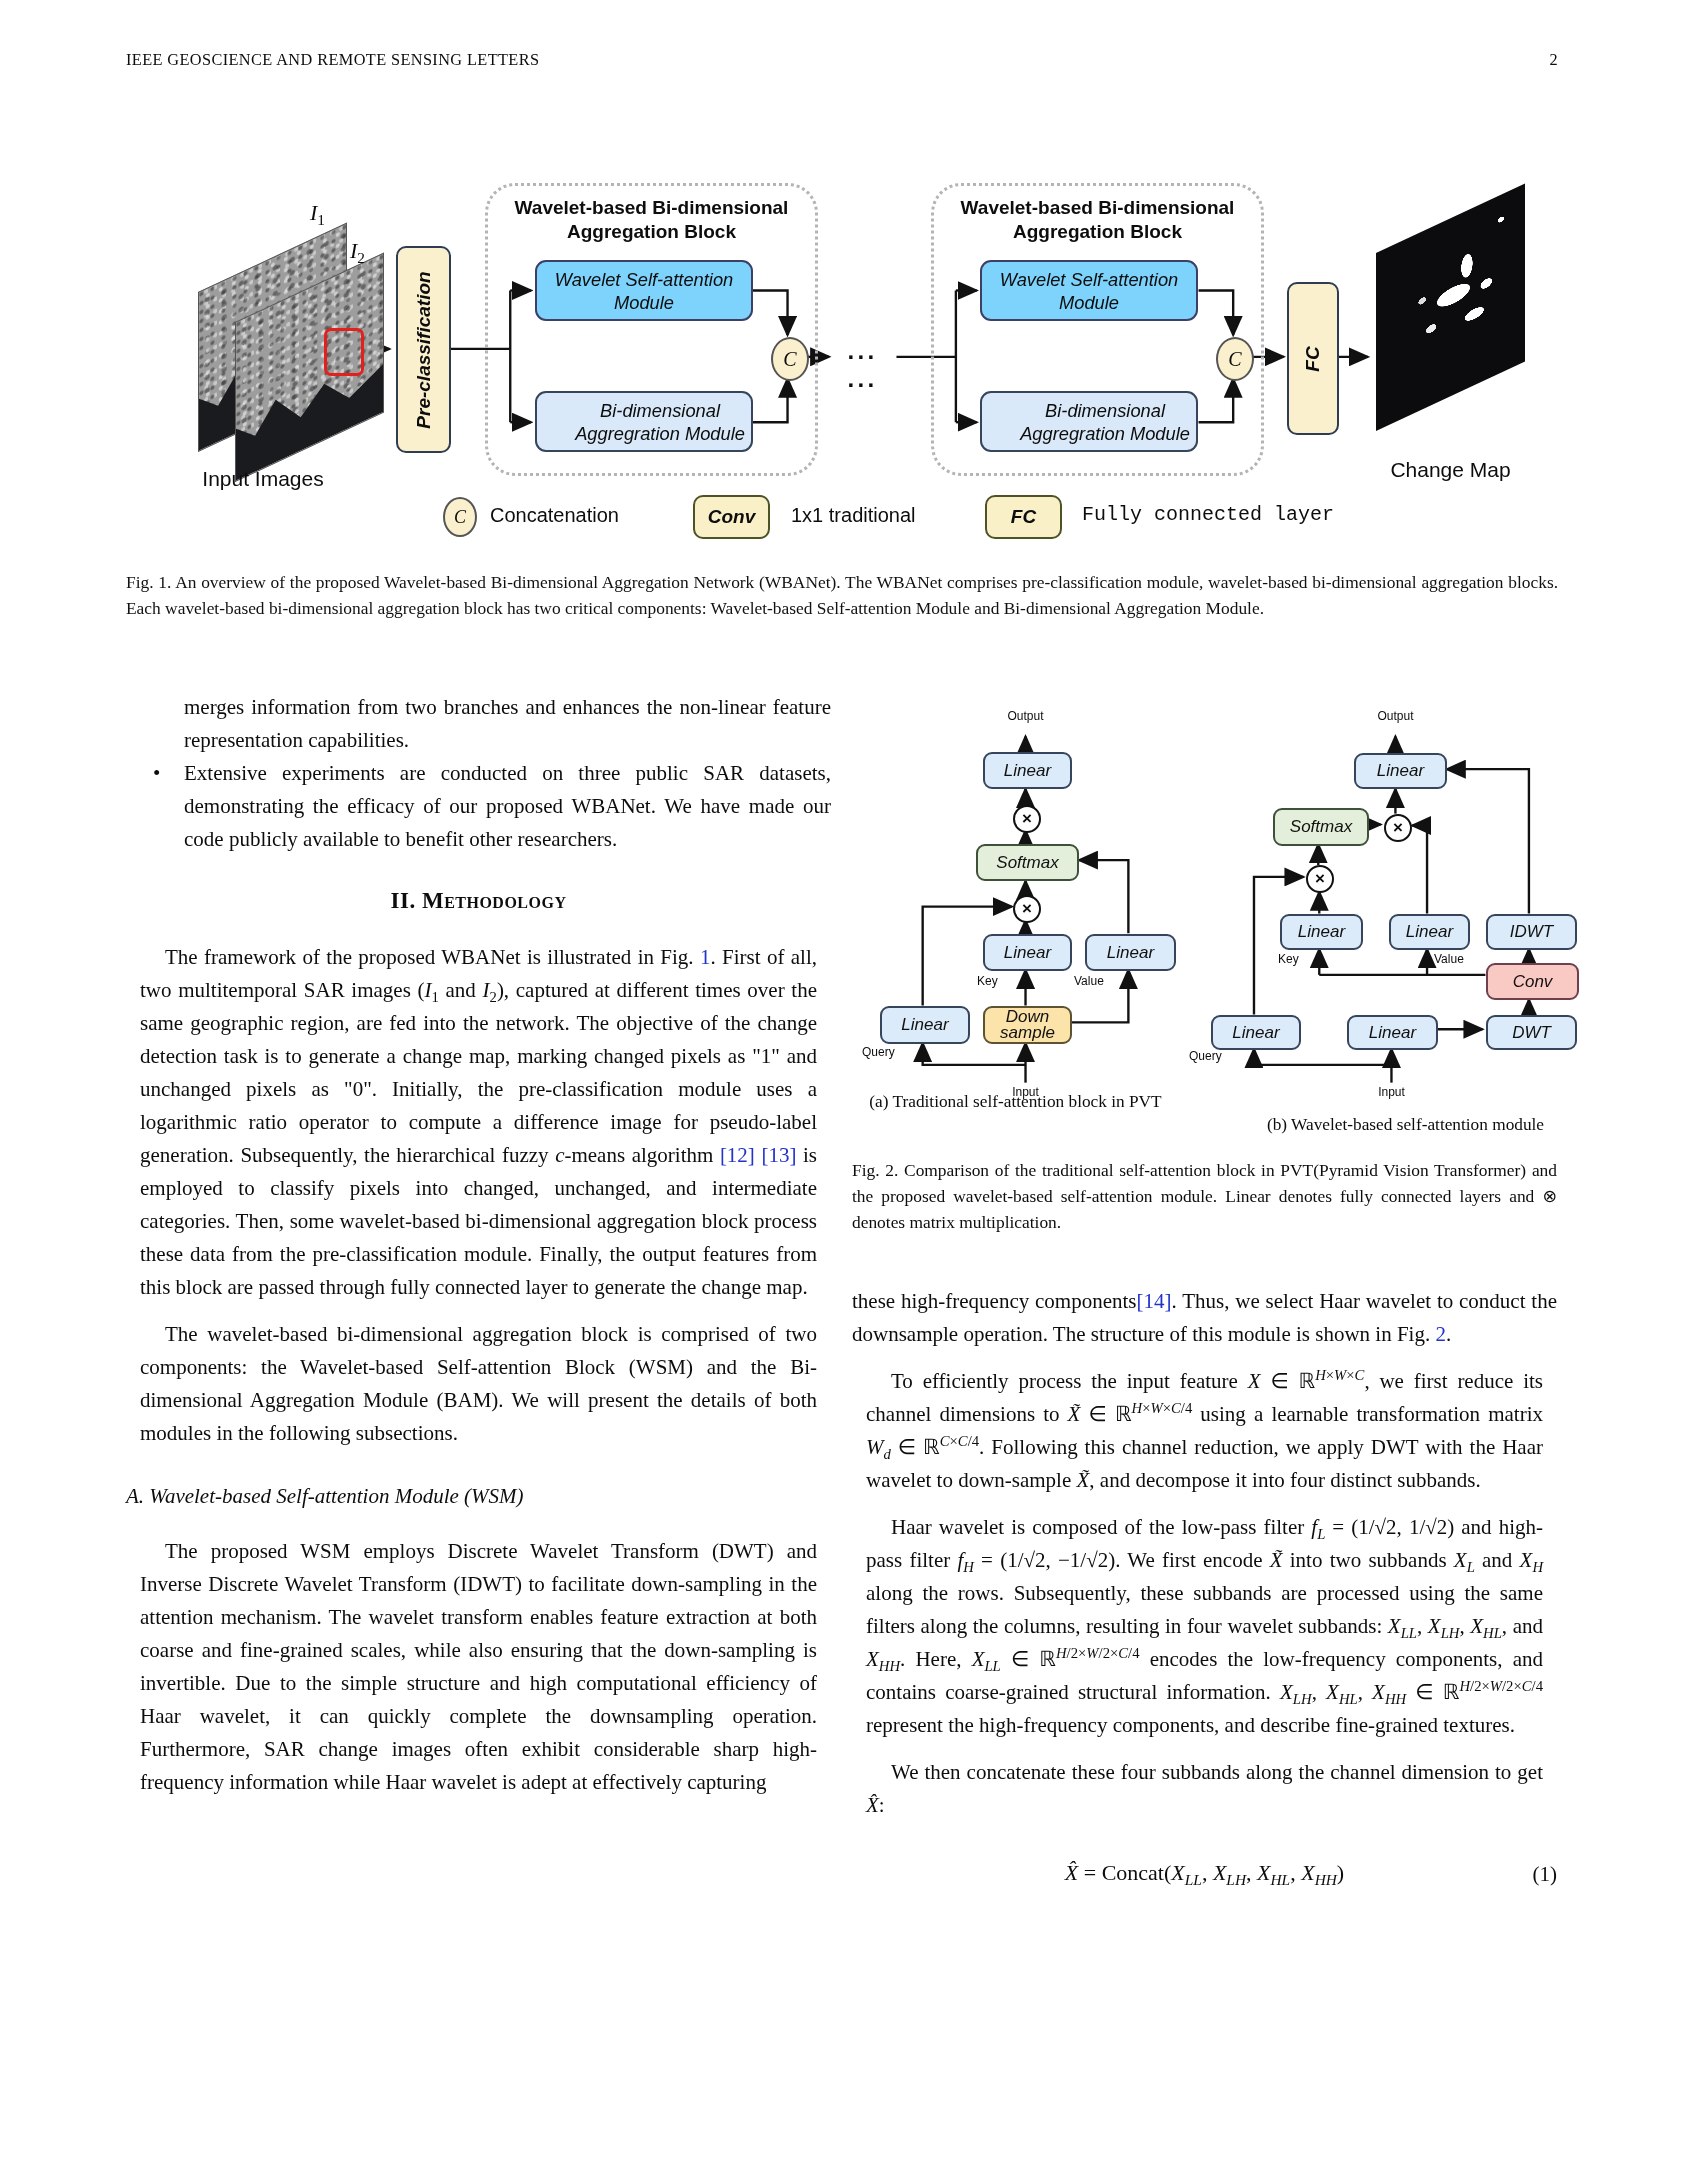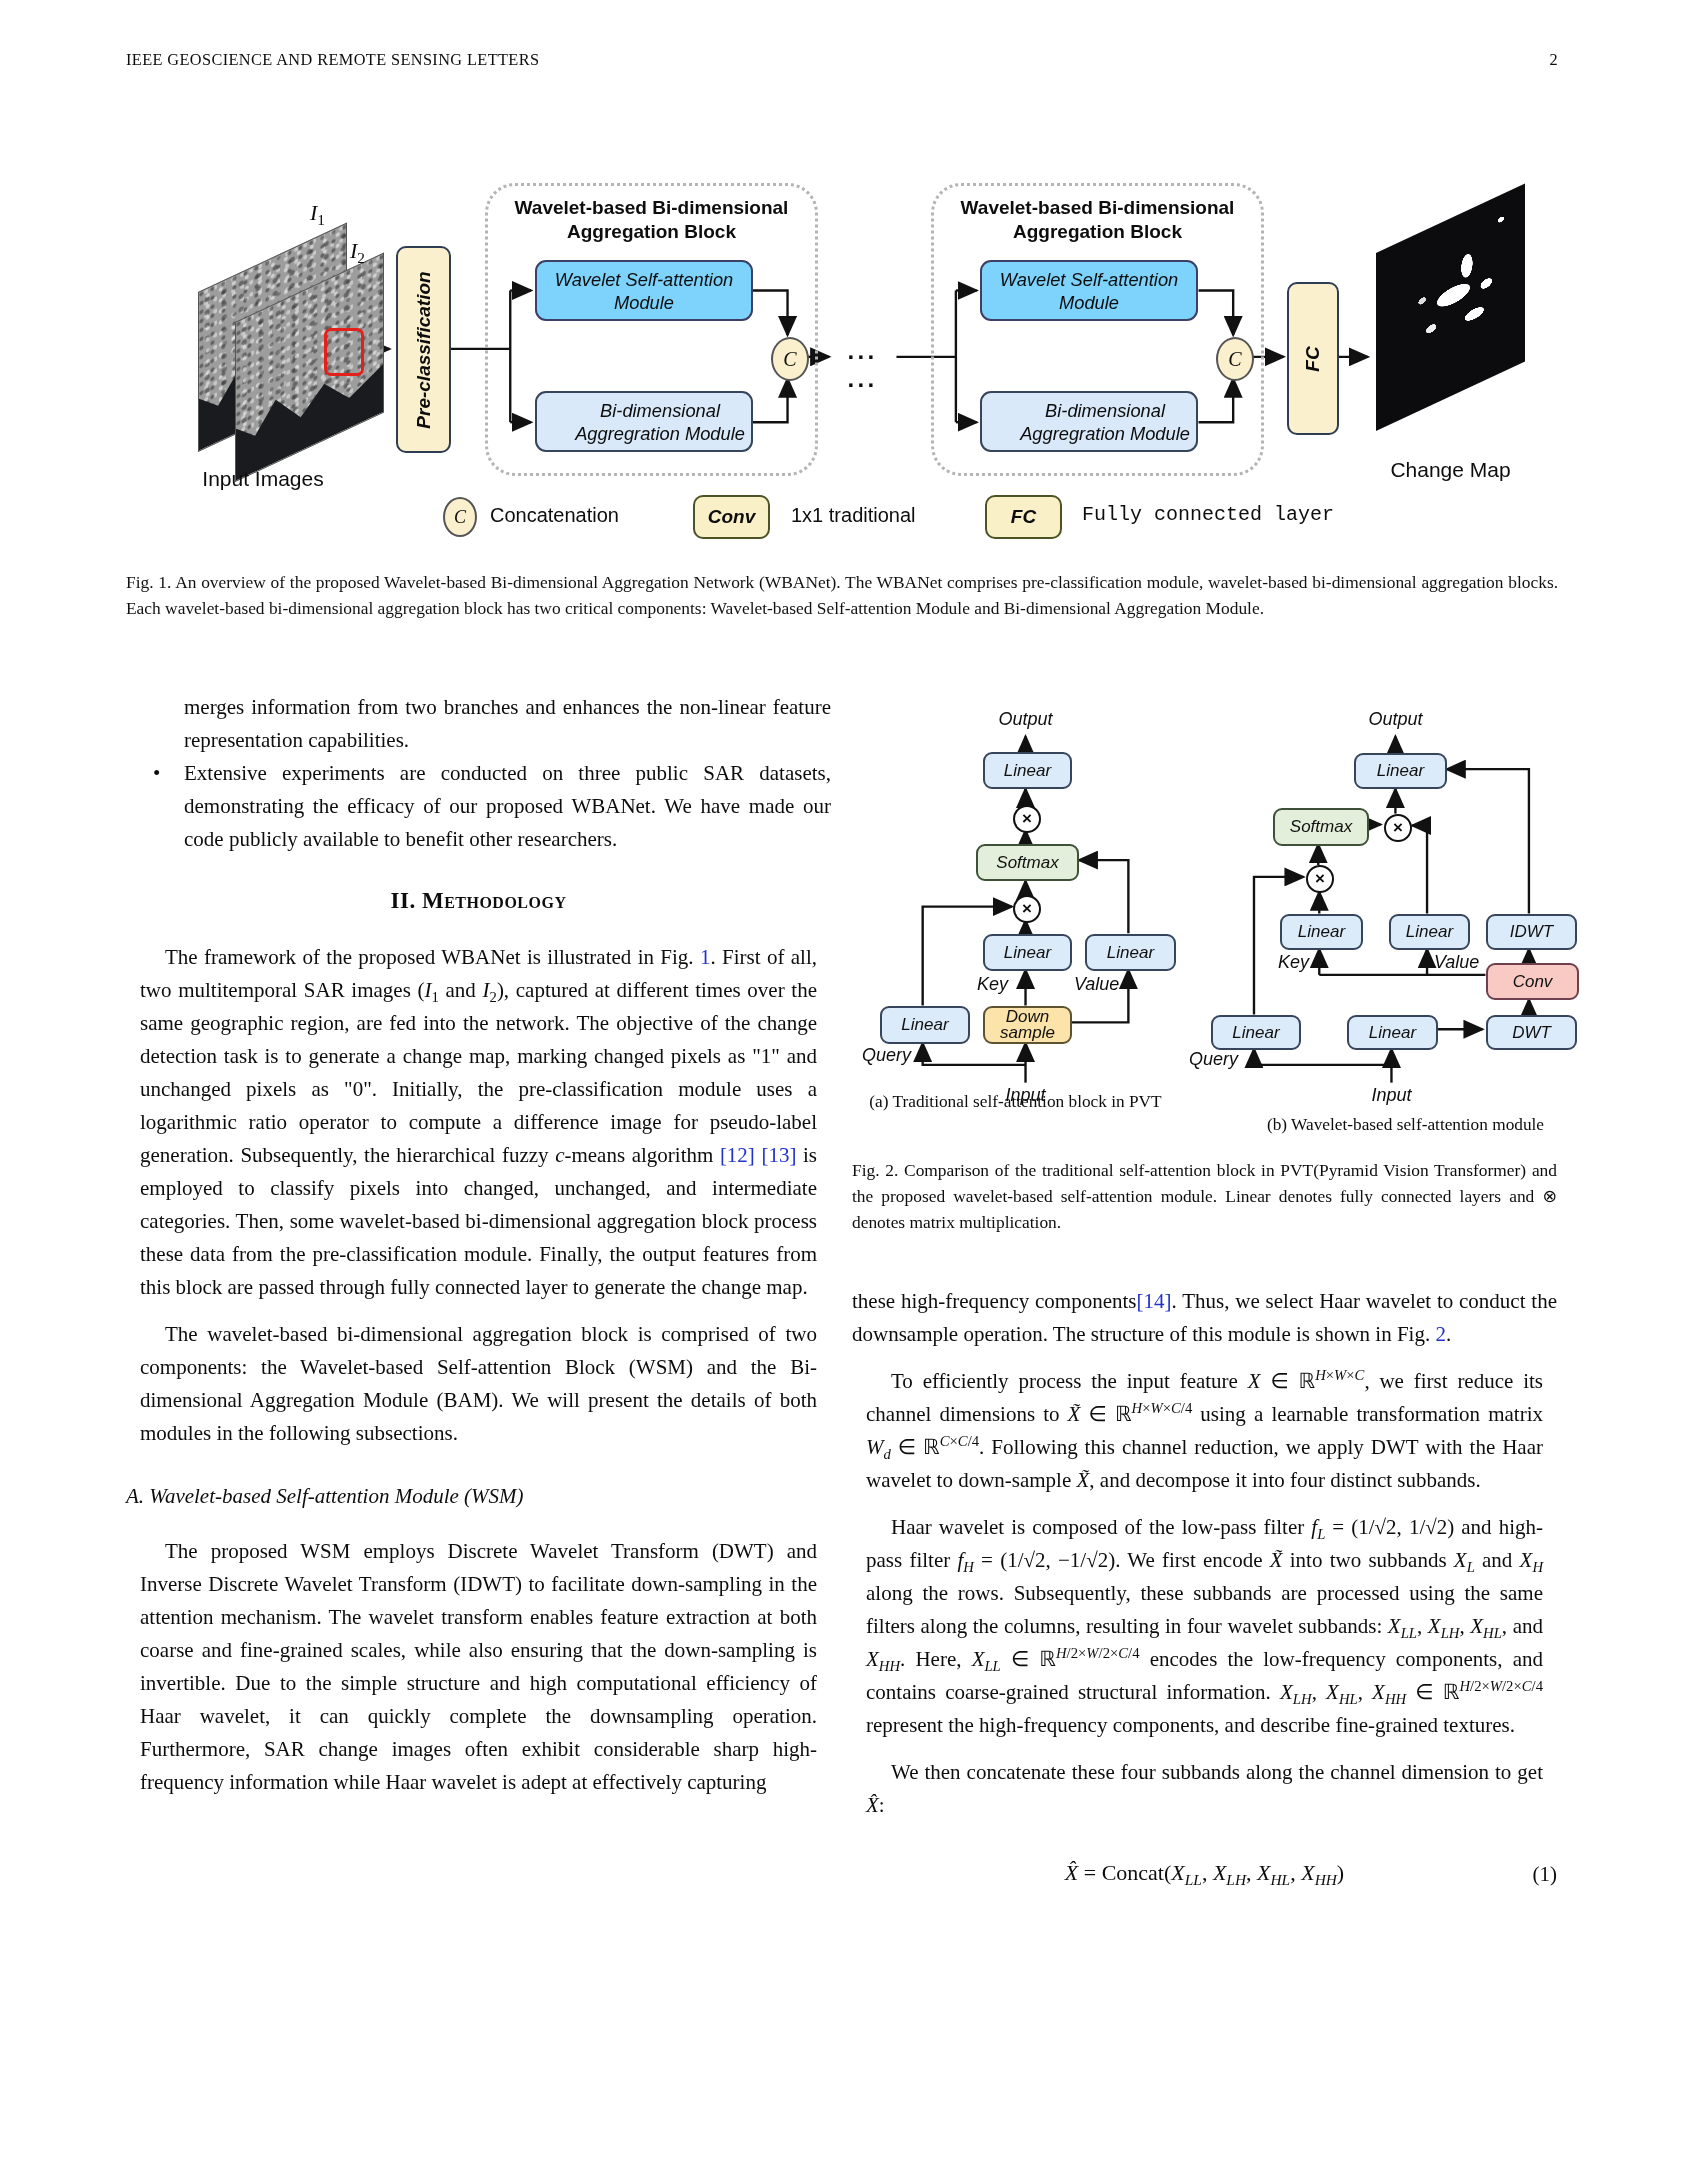--- a/index.html
+++ b/index.html
@@ -86,21 +86,21 @@
           text-align:left; line-height:normal; }
   .nbox { position:absolute; border:2px solid #36455c; border-radius:9px; background:#dcebf9;
           display:flex; align-items:center; justify-content:center; text-align:center;
           font-style:italic; font-size:17px; color:#111; }
   .nb-green { background:#e3efdb; border-color:#3e5138; }
   .nb-yellow { background:#fbe3a9; border-color:#5d5330; }
   .nb-pink { background:#f9c9c3; border-color:#6e3f4c; }
   .otimes { position:absolute; width:24px; height:24px; border:2px solid #111; border-radius:50%;
             background:#fff; display:flex; align-items:center; justify-content:center;
             font-size:17px; font-weight:bold; z-index:3; }
-  .f2lab { position:absolute; font-style:italic; font-size:18px; }
+  .f2lab { position:absolute; font-size:12px; }
   .f2cap { position:absolute; font-family:"Liberation Serif", serif; font-size:17.3px; text-align:center; }
   .fig2caption { margin-top:16px; font-size:17.4px; line-height:26px; text-align:justify; }
   .spacer-after-fig { height:50px; }
   
   .eqrow { position:relative; margin-top:34px; text-align:center; font-size:22px; }
   .eqnum { position:absolute; right:0; top:2px; font-size:21px; }
 </style>
 </head>
 <body>
 

